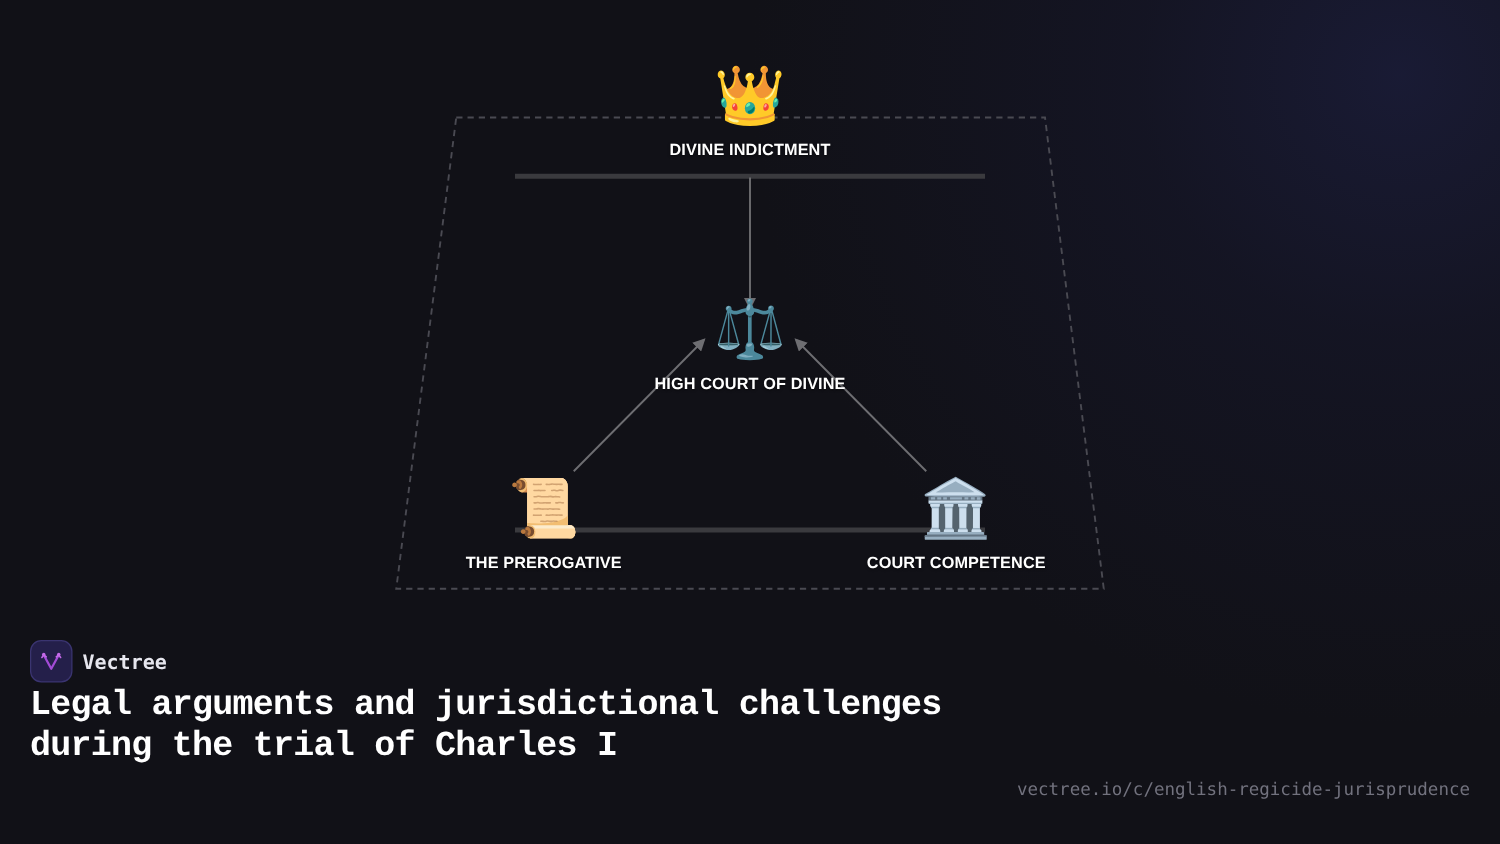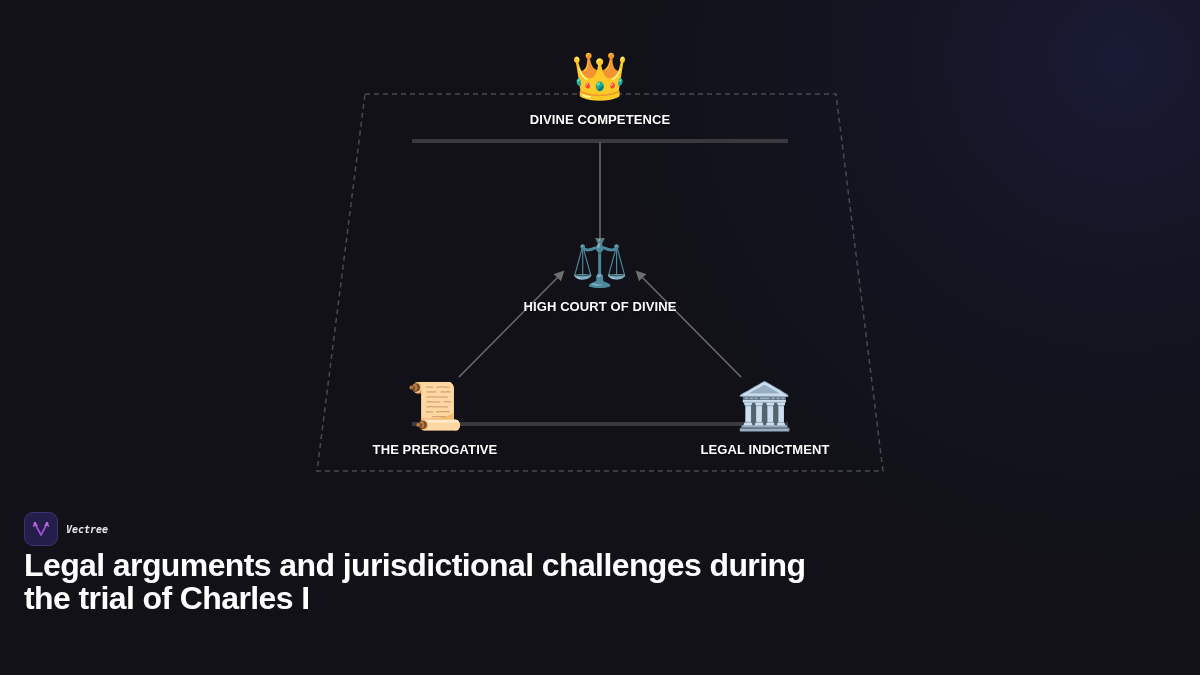--- a/index.html
+++ b/index.html
@@ -66,33 +66,32 @@
     border: 1px solid #3a3470;
     box-sizing: border-box;
     display: flex;
     align-items: center;
     justify-content: center;
   }
   .brand-name {
     color: #e6e6ee;
     font-family: "DejaVu Sans Mono", monospace;
     font-weight: 700;
-    font-size: 10px;
-    font-style: italic;
+    font-size: 16px;
   }
   .title {
     position: absolute;
     left: 24px;
     top: 549px;
     width: 790px;
     margin: 0;
     color: #ffffff;
-    font-family: Liberation Sans, sans-serif;
+    font-family: Liberation Mono, monospace;
     font-weight: 700;
-    font-size: 32px;
+    font-size: 28px;
     line-height: 32.5px;
     letter-spacing: -0.6px;
   }
   .url {
     position: absolute;
     right: 24px;
     top: 624px;
     color: #72727e;
     font-family: "DejaVu Sans Mono", monospace;
     font-size: 14px;
@@ -118,46 +117,47 @@
 
     <line x1="600" y1="142" x2="600" y2="246" stroke="#6e6e72" stroke-width="1.5" marker-end="url(#arrowhead)"></line>
 
     <line x1="459" y1="377" x2="563" y2="272" stroke="#6e6e72" stroke-width="1.5" marker-end="url(#arrowhead)"></line>
 
     <line x1="741" y1="377" x2="637" y2="272" stroke="#6e6e72" stroke-width="1.5" marker-end="url(#arrowhead)"></line>
   </svg>
 
   <div class="node" style="left:600px; top:50px;">
     <div class="emoji">👑</div>
-    <div class="label">DIVINE COMPETENCE</div>
+    <div class="label">DIVINE INDICTMENT</div>
   </div>
 
   <div class="node" style="left:600px; top:237px;">
     <div class="emoji">⚖️</div>
     <div class="label">HIGH COURT OF DIVINE</div>
   </div>
 
   <div class="node" style="left:435px; top:380px;">
     <div class="emoji">📜</div>
     <div class="label">THE PREROGATIVE</div>
   </div>
 
   <div class="node" style="left:765px; top:380px;">
     <div class="emoji">🏛️</div>
-    <div class="label">LEGAL INDICTMENT</div>
+    <div class="label">COURT COMPETENCE</div>
   </div>
 
   <div class="brand">
     <div class="brand-logo">
       <svg width="20" height="20" viewBox="0 0 20 20">
         <path d="M4 5 L10 16 L16 5" fill="none" stroke="#a24bd6" stroke-width="1.8" stroke-linecap="round" stroke-linejoin="round"></path>
         <path d="M4 5 L2.5 7 M4 5 L6 6.5 M16 5 L14 6.5 M16 5 L17.5 7" stroke="#c46ae8" stroke-width="1.3" stroke-linecap="round"></path>
         <circle cx="4" cy="4.5" r="1.4" fill="#c46ae8"></circle>
         <circle cx="16" cy="4.5" r="1.4" fill="#c46ae8"></circle>
       </svg>
     </div>
     <span class="brand-name">Vectree</span>
   </div>
 
   <h1 class="title">Legal arguments and jurisdictional challenges during the trial of Charles I</h1>
 
+  <div class="url">vectree.io/c/english-regicide-jurisprudence</div>
 
 </div>
 
 </body></html>

